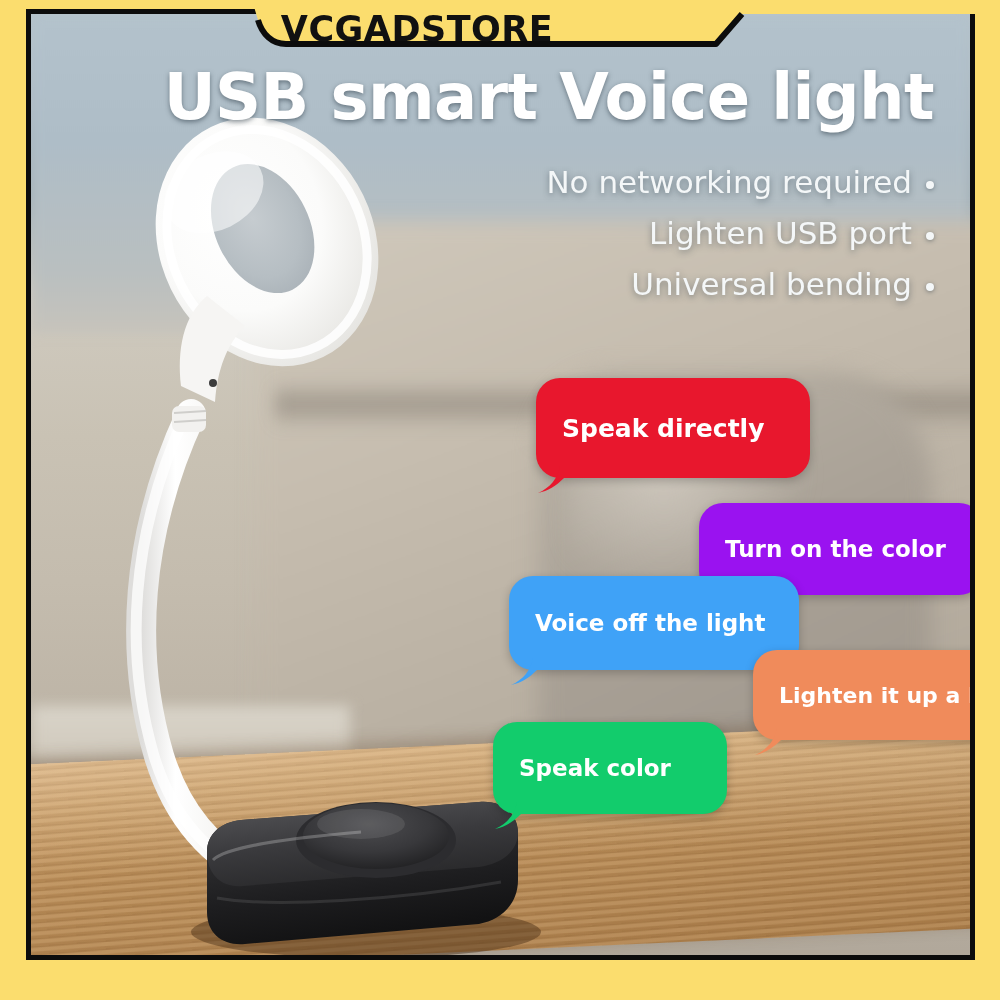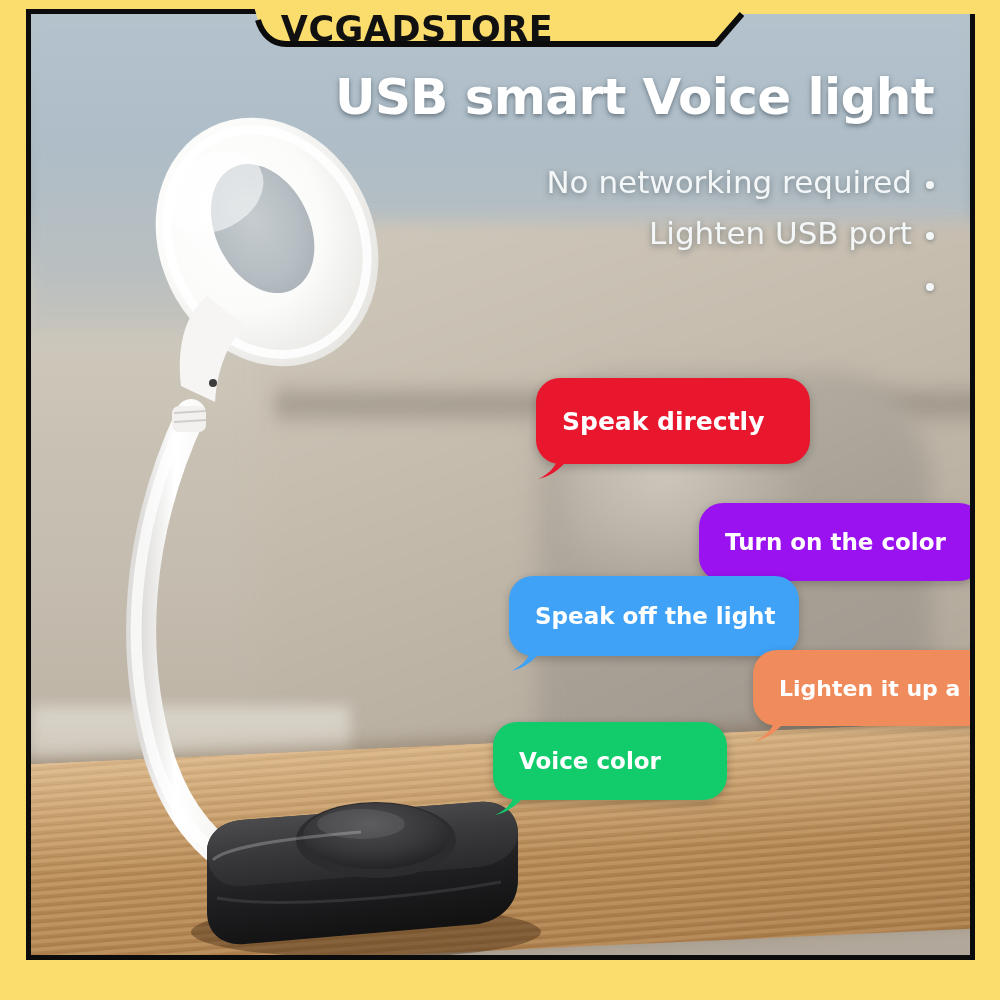--- a/index.html
+++ b/index.html
@@ -97,21 +97,21 @@
     position:absolute;left:0;top:9px;width:100%;
     text-align:center;
     font-size:35px;font-weight:bold;color:#111;letter-spacing:.5px;
     transform:translateX(-83px);
     font-family:"DejaVu Sans",sans-serif;
   }
 
   .product-title{
     position:absolute;left:0;right:26px;top:66px;
     text-align:right;padding-right:36px;
-    font-size:50px;line-height:52px;font-weight:bold;color:#ffffff;
+    font-size:64px;line-height:52px;font-weight:bold;color:#ffffff;
     font-family:"DejaVu Sans",sans-serif;
     text-shadow:0 2px 5px rgba(40,55,65,.55);
     letter-spacing:-.6px;
     padding-left:40px;
   }
 
   
   .features{
     position:absolute;right:62px;top:152px;text-align:right;
     font-family:"DejaVu Sans",sans-serif;
@@ -127,21 +127,21 @@
     box-shadow:0 1px 4px rgba(45,60,70,.5);
   }
 
   
   .bubble{
     position:absolute;
     border-radius:24px;
     color:#fff;font-weight:bold;
     font-family:"DejaVu Sans",sans-serif;
     display:flex;align-items:center;
-    padding:9px 26px;
+    padding:16px 26px;
     box-shadow:0 3px 10px rgba(0,0,0,.22);
     white-space:nowrap;
   }
   .bubble .tail{
     position:absolute;left:2px;bottom:-16px;width:30px;height:28px;
     overflow:visible;
   }
   .bubble .tail svg{display:block;}
 
   #b-speak   {left:505px;top:364px;width:222px;height:68px;background:#E8172D;font-size:25px;}
@@ -267,55 +267,55 @@
     <div class="bubble" id="b-on">
       <span>Turn on the color</span>
       <span class="tail">
         <svg width="30" height="28" viewBox="0 0 30 28">
             <path d="M26 0 L26 12 C18 20 10 25 0 27 C12 22 20 12 22 0 Z" fill="#9A12F0"></path>
           </svg>
       </span>
     </div>
 
     <div class="bubble" id="b-off">
-      <span>Speak off the light</span>
+      <span>Voice off the light</span>
       <span class="tail">
         <svg width="30" height="28" viewBox="0 0 30 28">
             <path d="M26 0 L26 12 C18 20 10 25 0 27 C12 22 20 12 22 0 Z" fill="#3FA2F7"></path>
           </svg>
       </span>
     </div>
 
     <div class="bubble" id="b-lighten">
       <span>Lighten it up a bit</span>
       <span class="tail">
         <svg width="30" height="28" viewBox="0 0 30 28">
             <path d="M26 0 L26 12 C18 20 10 25 0 27 C12 22 20 12 22 0 Z" fill="#F08B5B"></path>
           </svg>
       </span>
     </div>
 
     <div class="bubble" id="b-change">
-      <span>Voice color</span>
+      <span>Speak color</span>
       <span class="tail">
         <svg width="30" height="28" viewBox="0 0 30 28">
             <path d="M26 0 L26 12 C18 20 10 25 0 27 C12 22 20 12 22 0 Z" fill="#12CC6C"></path>
           </svg>
       </span>
     </div>
 
     <div class="features" style="right:36px;top:143px;">
       <div class="feature">
         <span>No networking required</span><span class="dot"></span>
       </div>
       <div class="feature">
         <span>Lighten USB port</span><span class="dot"></span>
       </div>
       <div class="feature">
-        <span class="dot"></span>
+        <span>Universal bending</span><span class="dot"></span>
       </div>
     </div>
 
     <div class="product-title" style="right:10px;top:57px;padding-right:26px;">USB smart Voice light</div>
 
   </div>
 
   <svg class="banner" viewBox="0 0 1000 92" preserveAspectRatio="none">
     <path d="M0 0 H1000 V92 H978 V14 H742 L716 44 H286 C 272 44, 262 34, 258 20 L 252 0 Z" fill="#FBDD6E"></path>
     <path d="M258 20 C 262 34, 272 44, 286 44 H716 L742 14" stroke="#0c0c0c" stroke-width="6" fill="none" stroke-linejoin="round"></path>

